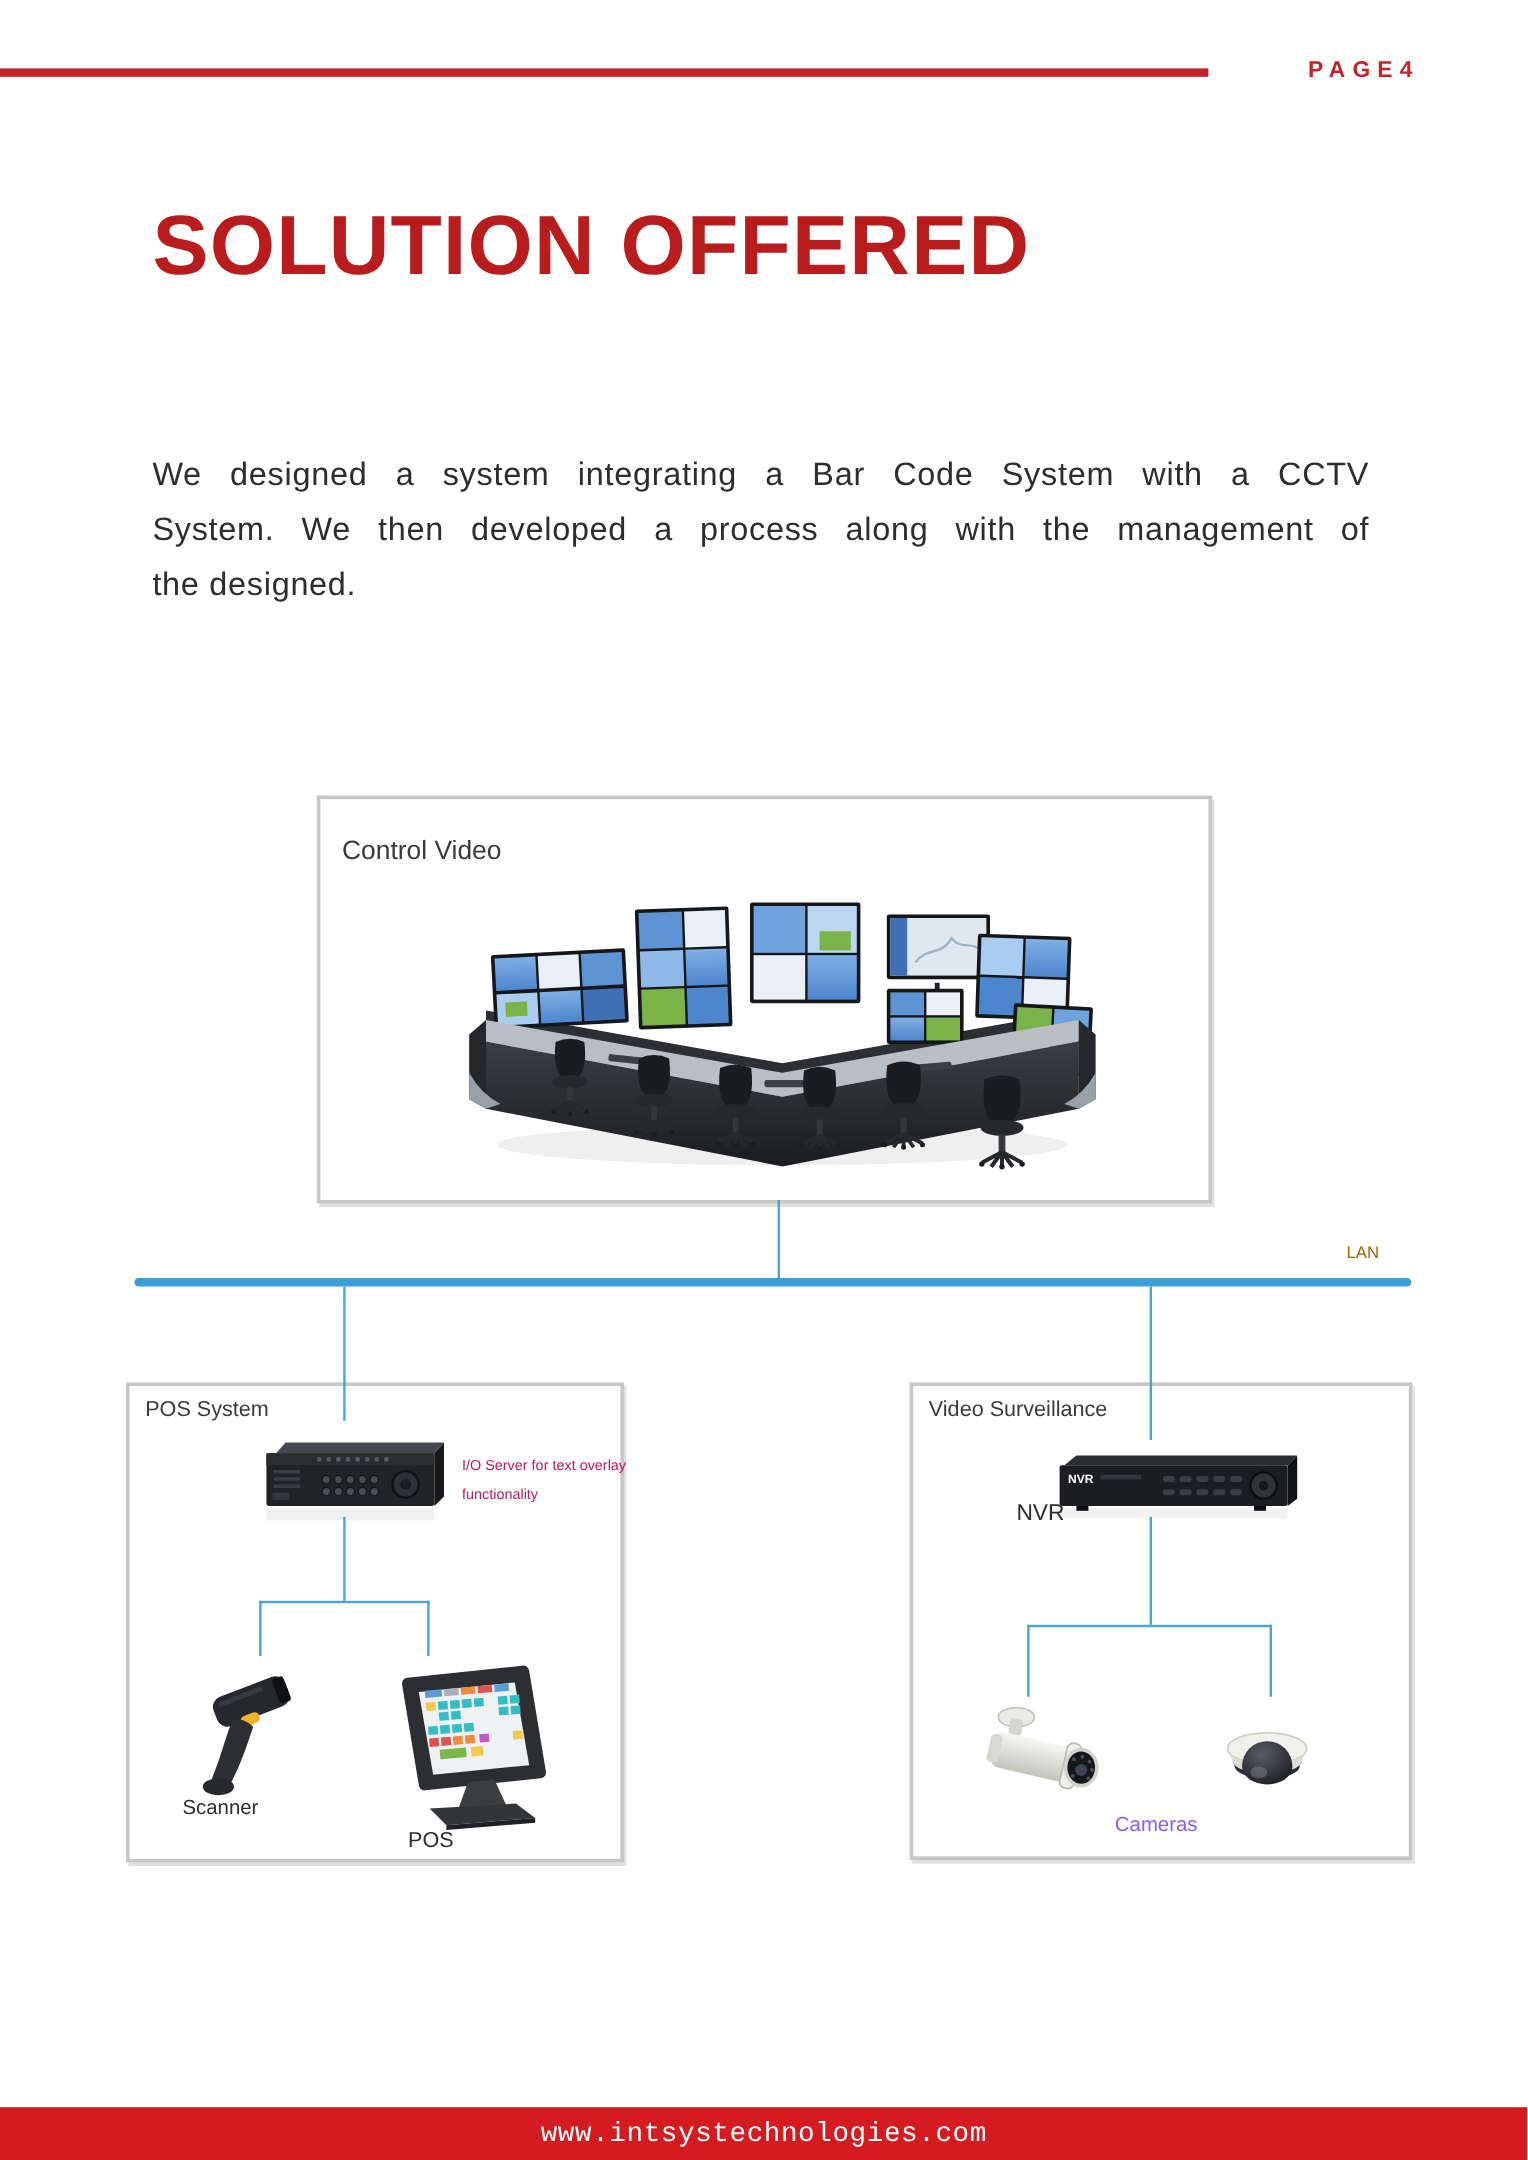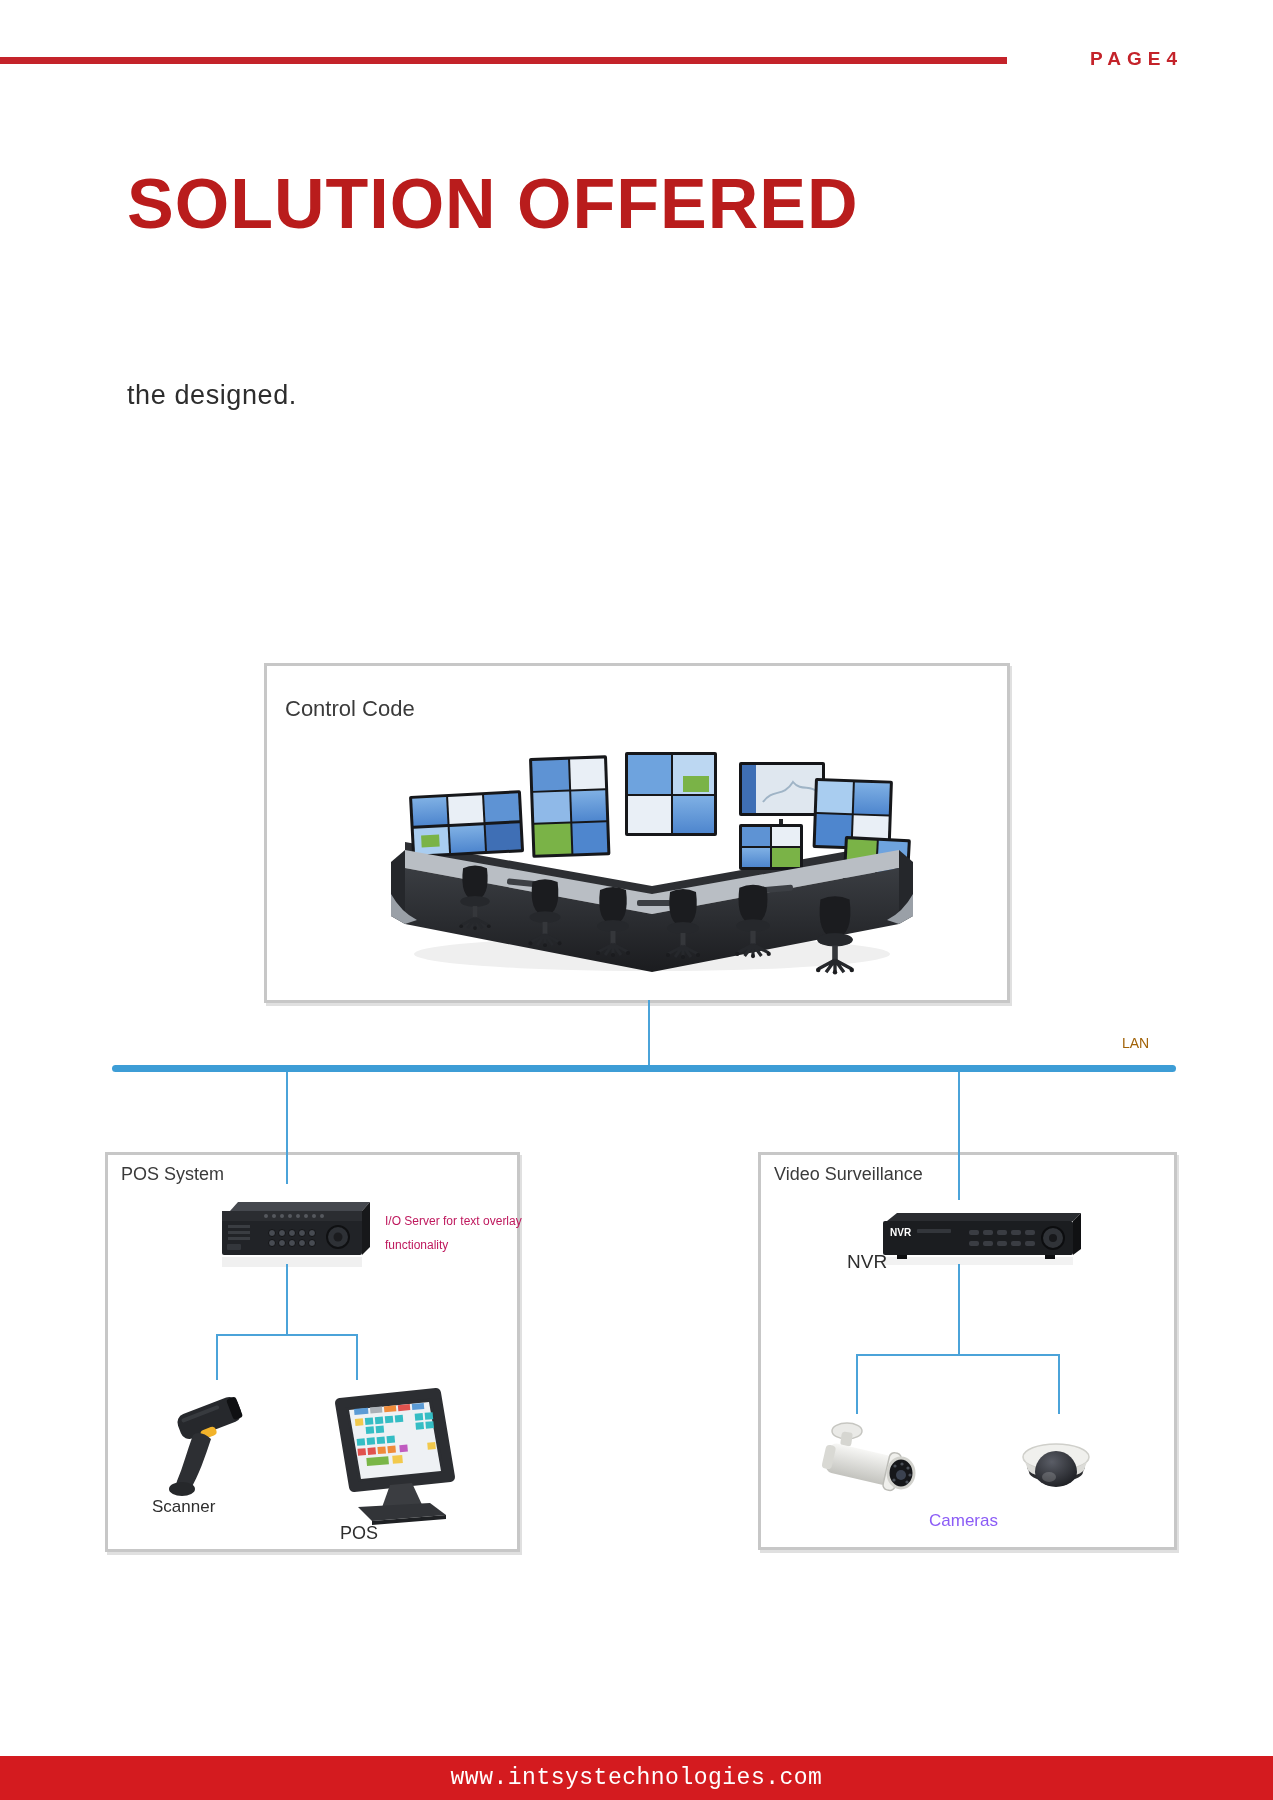--- a/index.html
+++ b/index.html
@@ -70,25 +70,27 @@
 <body>
 
 <div class="page">
 
   <div class="top-rule"></div>
   <div class="page-num">PAGE4</div>
 
   <h1 class="title">SOLUTION OFFERED</h1>
 
   <div class="para" id="para1">
+    <div class="jline">We designed a system integrating a Bar Code System with a CCTV</div>
+    <div class="jline">System. We then developed a process along with the management of</div>
     <div class="lline">the designed.</div>
   </div>
 
   <div class="dbox" id="control-box">
-    <div class="box-label">Control Code</div>
+    <div class="box-label">Control Video</div>
 
     <svg class="devimg" id="control-room-img" width="530" height="235" viewBox="0 0 530 235">
       <defs>
         <linearGradient id="deskg" x1="0" y1="0" x2="0" y2="1">
           <stop offset="0" stop-color="#3a3d42"></stop>
             <stop offset="1" stop-color="#1b1c1f"></stop>
         </linearGradient>
         <linearGradient id="scrg" x1="0" y1="0" x2="0" y2="1">
           <stop offset="0" stop-color="#7fb0e4"></stop>
             <stop offset="1" stop-color="#4e86ce"></stop>

